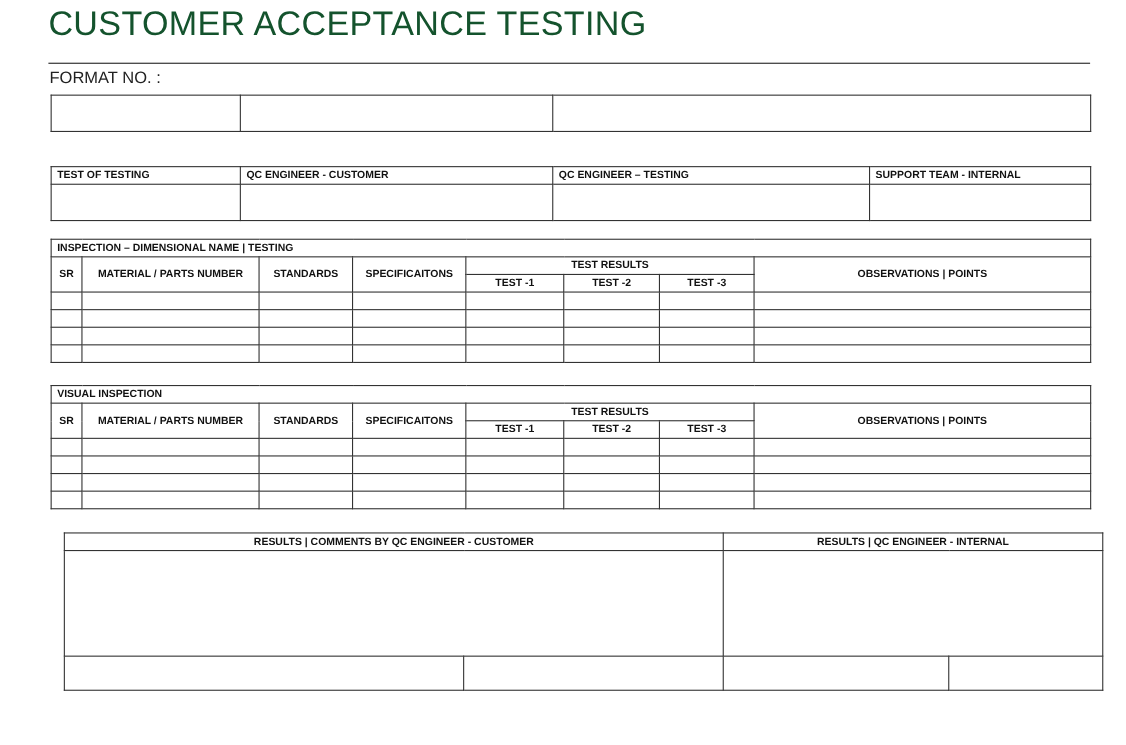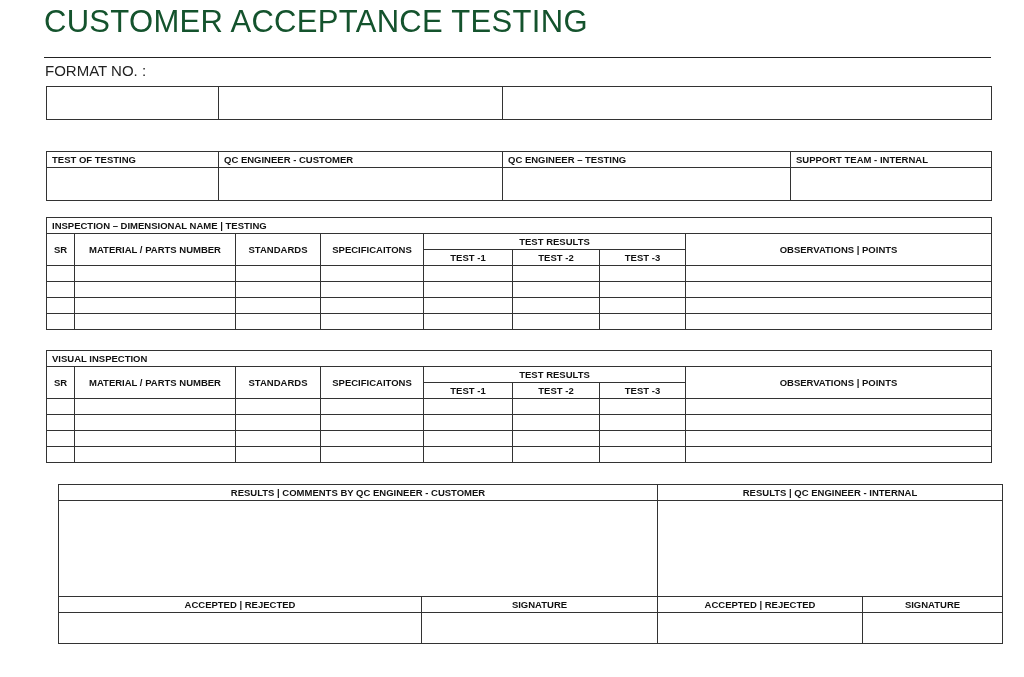--- a/index.html
+++ b/index.html
@@ -209,26 +209,20 @@
   </colgroup>
   <tbody>
       <tr style="height:16px">
     <td class="c" colspan="2">RESULTS | COMMENTS BY QC ENGINEER - CUSTOMER</td>
     <td class="c" colspan="2">RESULTS | QC ENGINEER - INTERNAL</td>
   </tr>
   <tr style="height:96px">
     <td colspan="2"></td>
     <td colspan="2"></td>
   </tr>
-  <tr style="height:16px">
-    <td class="c">ACCEPTED | REJECTED</td>
-    <td class="c">SIGNATURE</td>
-    <td class="c">ACCEPTED | REJECTED</td>
-    <td class="c">SIGNATURE</td>
-  </tr>
   <tr style="height:31px">
     <td></td>
     <td></td>
     <td></td>
     <td></td>
   </tr>
 </tbody>
   </table>
 
 </body></html>

